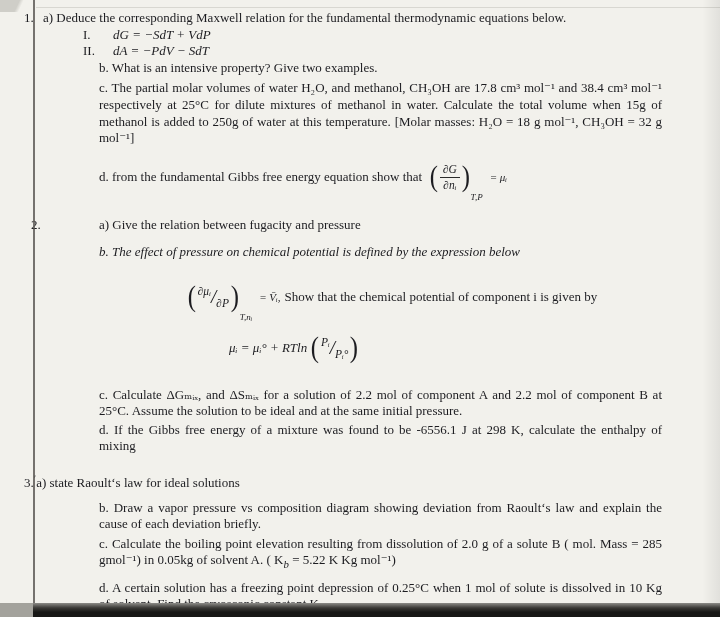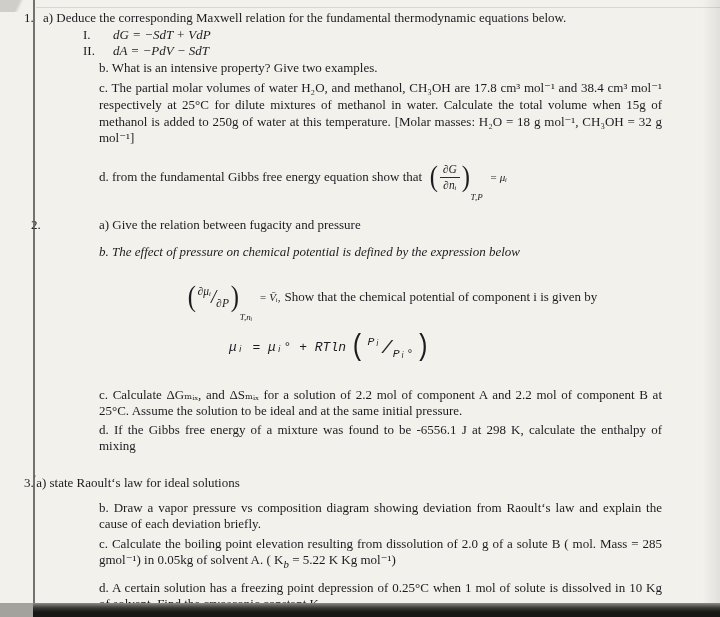--- a/index.html
+++ b/index.html
@@ -60,21 +60,21 @@
   .skew { display: inline-flex; align-items: center; font-size: 11.5px; margin: 0 1px; }
   .sknum { position: relative; top: -6px; }
   .skden { position: relative; top: 6px; }
   .skslash { font-size: 19px; font-style: italic; margin: 0 0; position: relative; top: 0; }
 
   .dline { display: flex; align-items: center; margin-top: 6px; }
   .dline .dtext { margin-right: 7px; }
 
   .fline1 { display: flex; align-items: center; margin: 12px 0 0 88px; white-space: nowrap; }
   .fline1 .ftext { margin-left: 4px; }
-  .fline2 { display: flex; align-items: center; margin: 12px 0 0 130px; font-family: Liberation Mono, monospace; }
+  .fline2 { display: flex; align-items: center; margin: 12px 0 0 130px; }
   .fline2 .lhs { margin-right: 3px; }
 
   
   .q1c { margin-top: 4px; }
   .q2sec { margin-top: 16px; }
   .q2b { margin-top: 10px; font-style: italic; }
   .q2c { margin-top: 24px; }
   .q2d { margin-top: 2px; }
   .q3sec { margin-top: 20px; }
   .q3b { margin-top: 8px; font-family: Liberation Serif, serif; }

